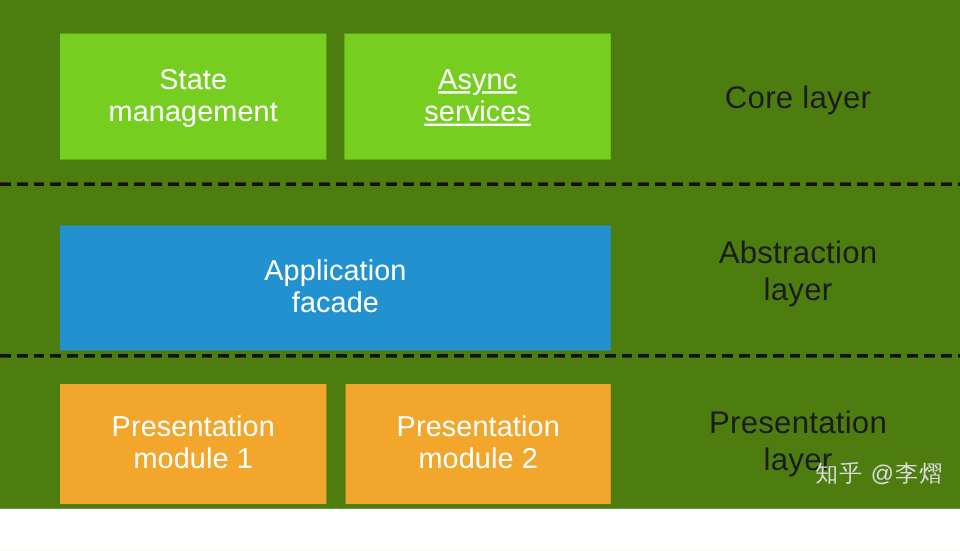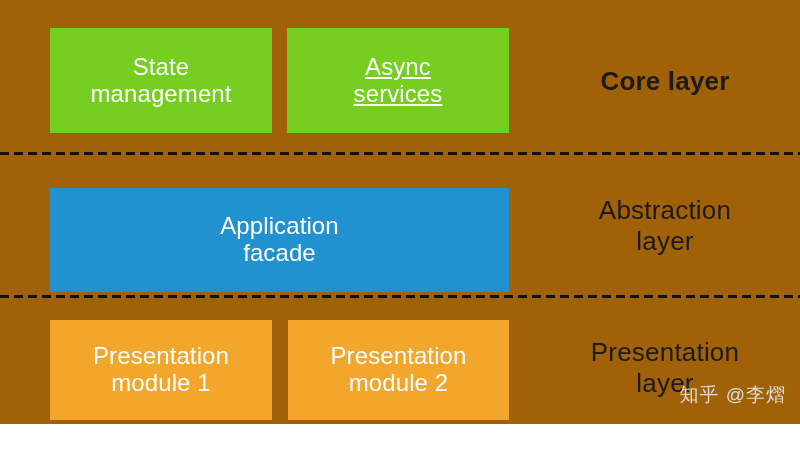--- a/index.html
+++ b/index.html
@@ -12,21 +12,21 @@
     width: 800px;
     height: 459px;
     overflow: hidden;
     font-family: "Liberation Sans", sans-serif;
   }
 
   .canvas {
     position: relative;
     width: 800px;
     height: 424px;
-    background: #a16207;
+    background: #4d7c0f;
   }
 
   
   .block {
     position: absolute;
     display: flex;
     align-items: center;
     justify-content: center;
     text-align: center;
     color: #ffffff;
@@ -72,21 +72,21 @@
   
   .layer-caption {
     position: absolute;
     color: #1b1b1b;
     font-size: 26px;
     line-height: 1.18;
     text-align: center;
     white-space: pre-line;
     letter-spacing: 0.2px;
   }
-  #caption-core     { left: 545px; top: 66px;  width: 240px; font-weight: bold; }
+  #caption-core     { left: 545px; top: 66px;  width: 240px; }
   #caption-abstract { left: 545px; top: 195px; width: 240px; }
   #caption-present  { left: 545px; top: 337px; width: 240px; }
 
   
   #watermark {
     position: absolute;
     right: 14px;
     bottom: 16px;
     color: #dcdcdc;
     font-size: 19px;

